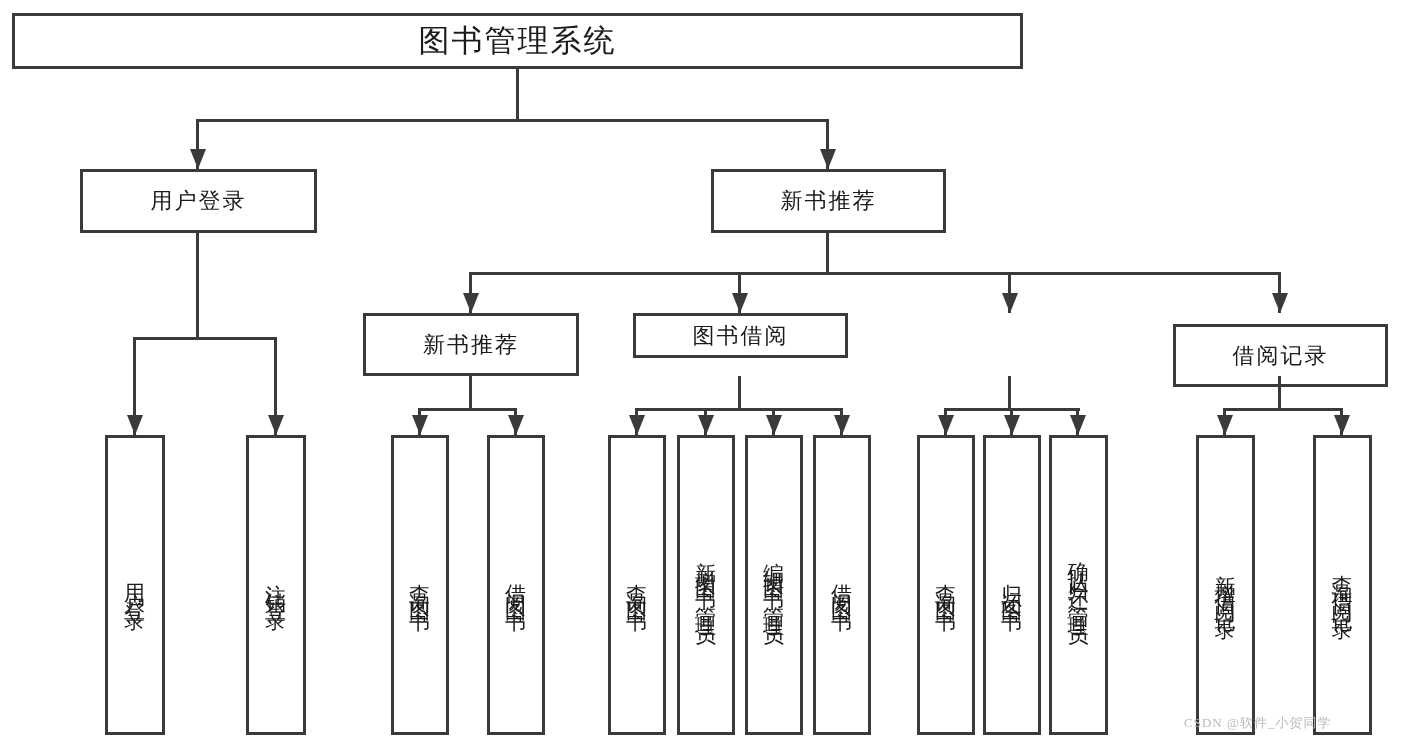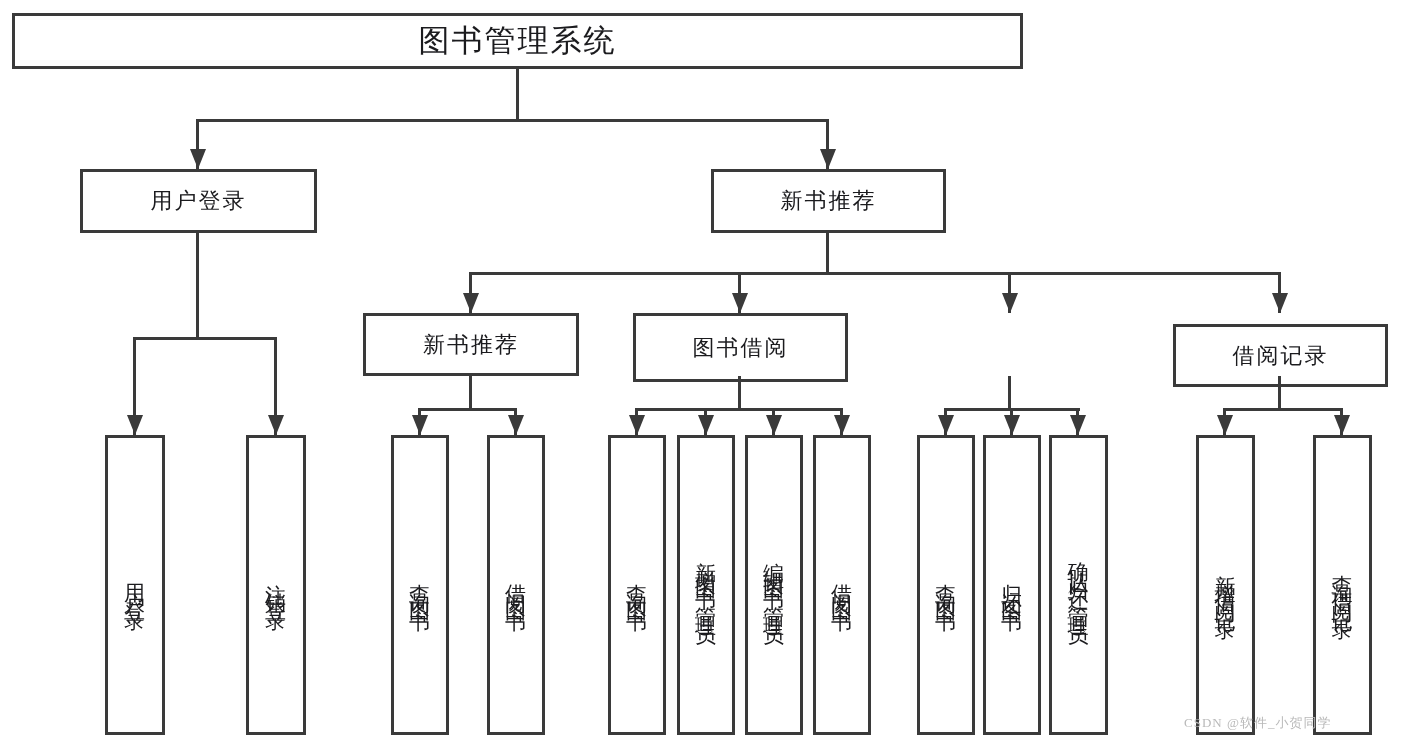--- a/index.html
+++ b/index.html
@@ -77,21 +77,21 @@
   <div class="vline" style="left:469px;top:272px;height:41px"></div>
   <div class="arrow" style="left:463px;top:293px"></div>
   <div class="vline" style="left:738px;top:272px;height:41px"></div>
   <div class="arrow" style="left:732px;top:293px"></div>
   <div class="vline" style="left:1008px;top:272px;height:41px"></div>
   <div class="arrow" style="left:1002px;top:293px"></div>
   <div class="vline" style="left:1278px;top:272px;height:41px"></div>
   <div class="arrow" style="left:1272px;top:293px"></div>
 
   <div class="box hbox" style="left:363px;top:313px;width:216px;height:63px">新书推荐</div>
-  <div class="box hbox" style="left:633px;top:313px;width:215px;height:69px">图书借阅</div>
+  <div class="box hbox" style="left:633px;top:313px;width:215px;height:45px">图书借阅</div>
   <div class="box hbox" style="left:1173px;top:324px;width:215px;height:63px">借阅记录</div>
 
   <div class="vline" style="left:469px;top:376px;height:32px"></div>
   <div class="hline" style="left:419px;top:408px;width:98px"></div>
   <div class="vline" style="left:418px;top:408px;height:27px"></div>
   <div class="arrow" style="left:412px;top:415px"></div>
   <div class="vline" style="left:514px;top:408px;height:27px"></div>
   <div class="arrow" style="left:508px;top:415px"></div>
 
   <div class="vline" style="left:738px;top:376px;height:32px"></div>

